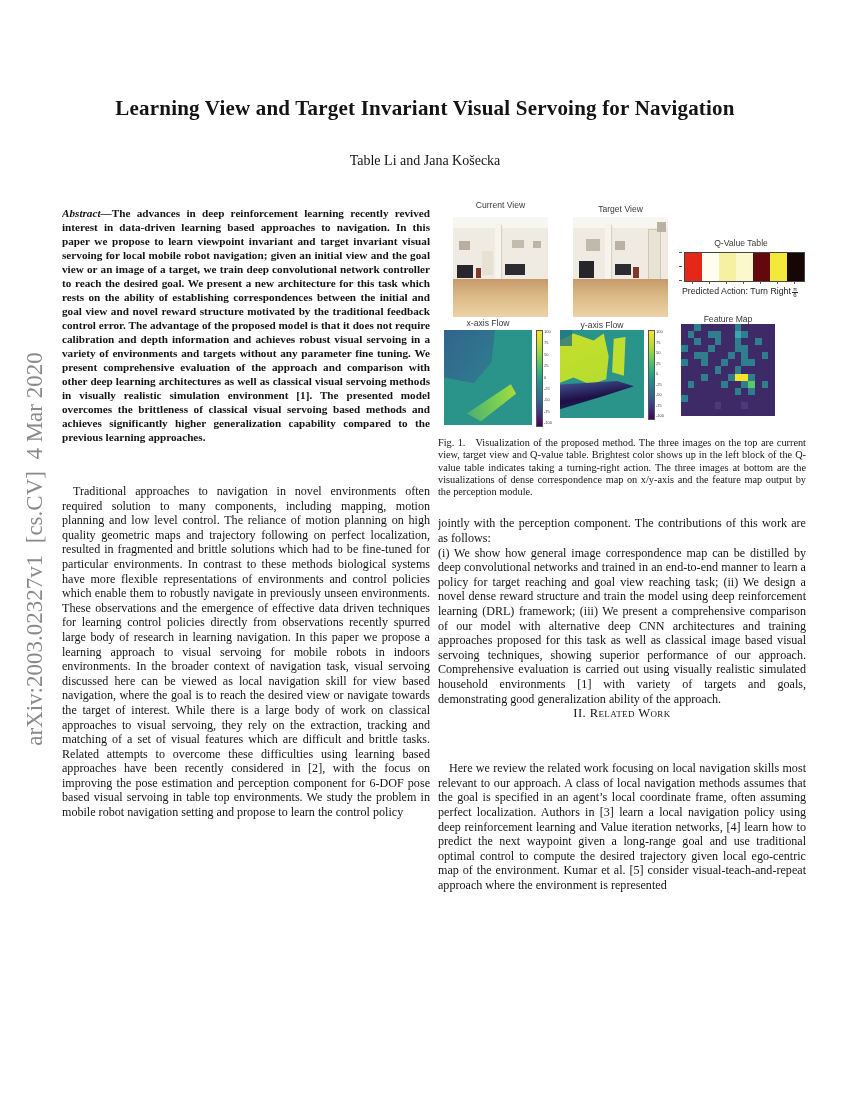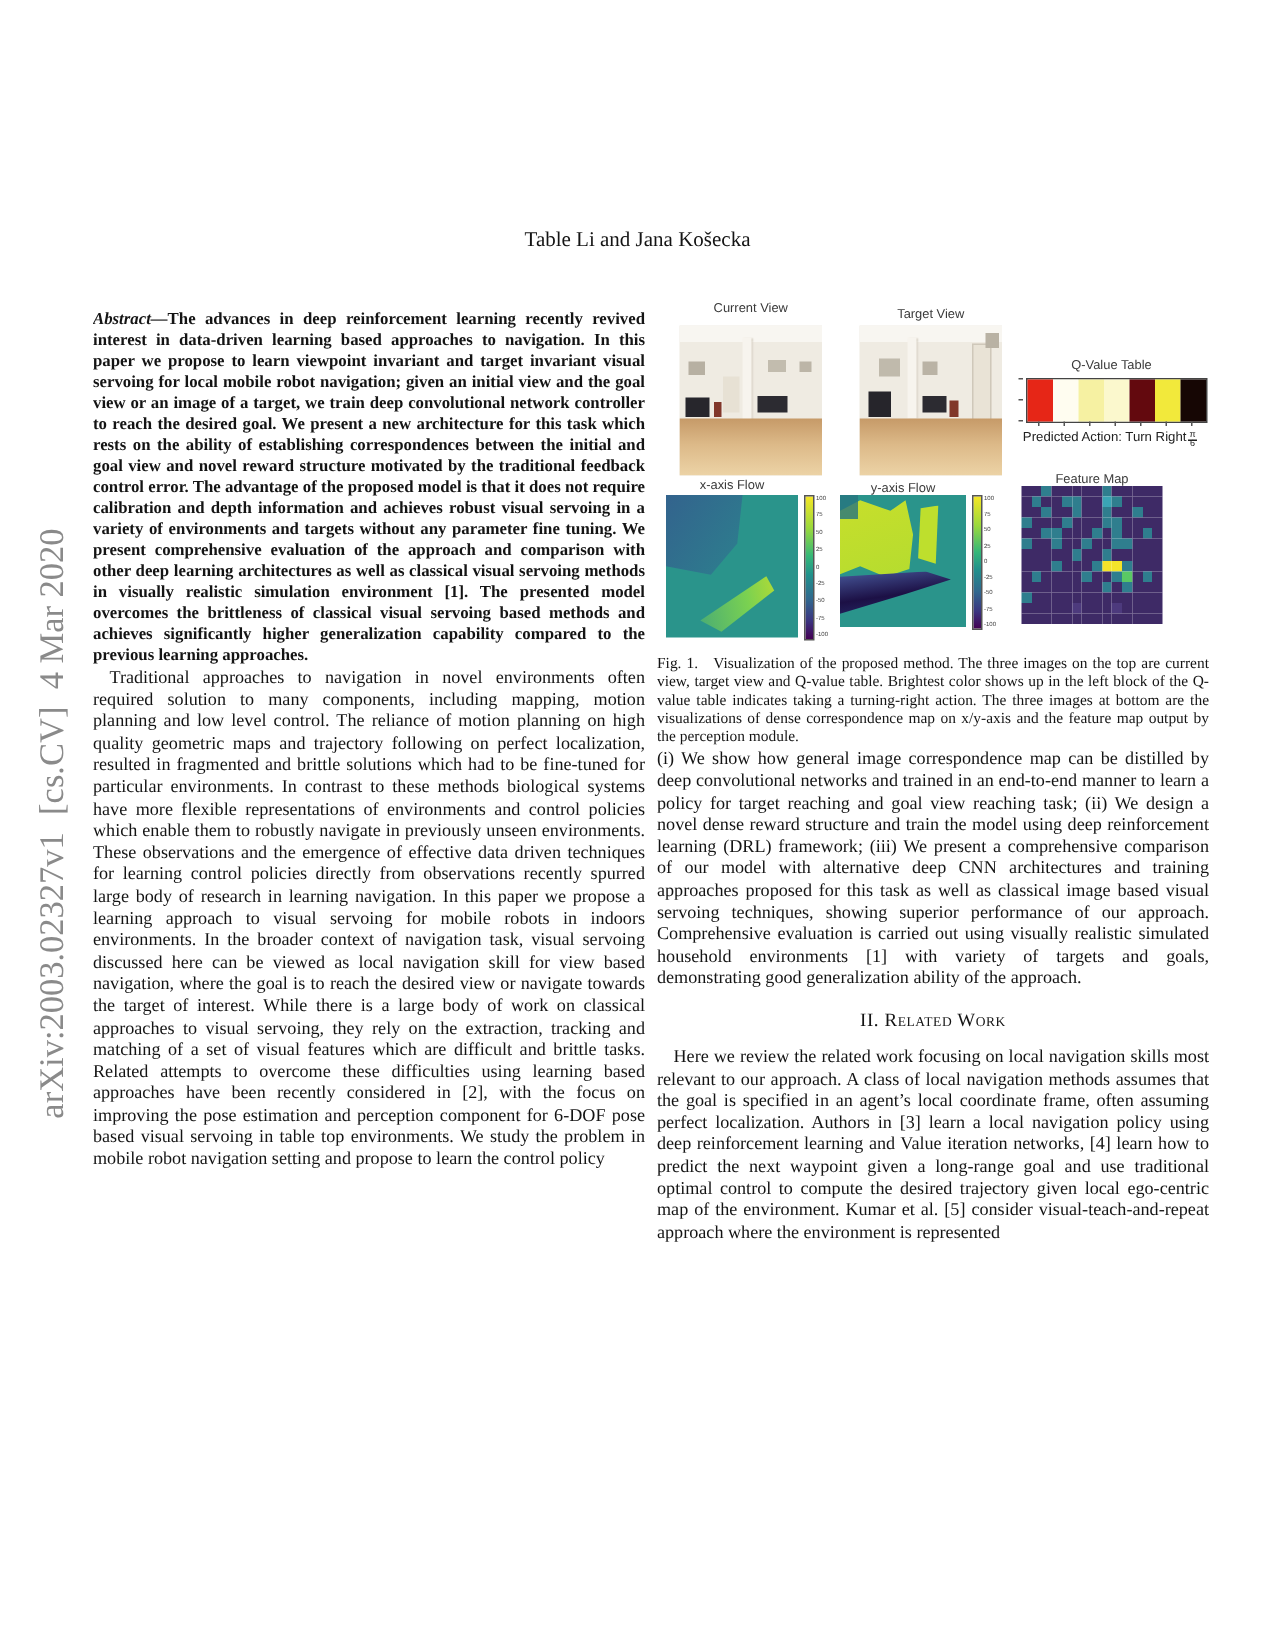--- a/index.html
+++ b/index.html
@@ -20,21 +20,21 @@
   .col{position:absolute;width:368px;text-align:justify;}
   .col-left{left:62px;top:200px;height:812px;overflow:hidden;}
   .col-right{left:438px;top:200px;height:845px;overflow:hidden;}
 
   .abstract{font-size:11.2px;font-weight:bold;line-height:14.0px;margin-top:6px;hyphens:auto;}
   .abstract .abs-label{font-style:italic;}
   .abstract .abs-lead{text-indent:10px;display:inline;}
   .sec-heading{text-align:center;font-variant:small-caps;font-size:12.6px;letter-spacing:.4px;
     margin:11px 0 9px 0;font-weight:normal;}
   p.body{font-size:12.1px;line-height:14.6px;margin:0;hyphens:auto;}
-  p.indent{text-indent:11px;}
+  p.indent{text-indent:11px;margin-top:40px;}
   .footnote{position:absolute;left:62px;top:1010px;width:368px;font-size:10.6px;line-height:13px;
     text-align:left;text-indent:9px;}
   .mono{font-family:"Liberation Mono",monospace;font-size:10.2px;letter-spacing:-.3px;}
 
   
   .figure{position:relative;height:234px;margin-top:0;}
   .fig-label{position:absolute;font-family:"Liberation Sans",sans-serif;font-size:8.6px;
     color:#3a3a3a;text-align:center;}
   .room{position:absolute;width:95px;height:100px;overflow:hidden;background:#efebe2;}
   .room .ceil{position:absolute;left:0;top:0;right:0;height:11%;background:#f8f6f1;}
@@ -60,20 +60,21 @@
   .fmap{position:absolute;display:grid;grid-template-columns:repeat(14,1fr);grid-auto-rows:1fr;}
   .caption{font-size:10.3px;line-height:12.3px;text-align:justify;margin-top:3px;hyphens:auto;}
 </style>
 </head>
 <body>
 
 <div class="page">
 
   <div class="arxiv-side">arXiv:2003.02327v1  [cs.CV]  4 Mar 2020</div>
 
+  <div class="title">Learning View and Target Invariant Visual Servoing for Navigation</div>
   <div class="authors">Table Li and Jana Košecka</div>
 
   <div class="col col-left">
     <div class="abstract"><span class="abs-lead"><span class="abs-label">Abstract—</span><span>The advances in deep reinforcement learning recently revived interest in data-driven learning based approaches to navigation. In this paper we propose to learn viewpoint invariant and target invariant visual servoing for local mobile robot navigation; given an initial view and the goal view or an image of a target, we train deep convolutional network controller to reach the desired goal. We present a new architecture for this task which rests on the ability of establishing correspondences between the initial and goal view and novel reward structure motivated by the traditional feedback control error. The advantage of the proposed model is that it does not require calibration and depth information and achieves robust visual servoing in a variety of environments and targets without any parameter fine tuning. We present comprehensive evaluation of the approach and comparison with other deep learning architectures as well as classical visual servoing methods in visually realistic simulation environment [1]. The presented model overcomes the brittleness of classical visual servoing based methods and achieves significantly higher generalization capability compared to the previous learning approaches.</span></span>
     </div>
     <p class="body indent">Traditional approaches to navigation in novel environments often required solution to many components, including mapping, motion planning and low level control. The reliance of motion planning on high quality geometric maps and trajectory following on perfect localization, resulted in fragmented and brittle solutions which had to be fine-tuned for particular environments. In contrast to these methods biological systems have more flexible representations of environments and control policies which enable them to robustly navigate in previously unseen environments. These observations and the emergence of effective data driven techniques for learning control policies directly from observations recently spurred large body of research in learning navigation. In this paper we propose a learning approach to visual servoing for mobile robots in indoors environments. In the broader context of navigation task, visual servoing discussed here can be viewed as local navigation skill for view based navigation, where the goal is to reach the desired view or navigate towards the target of interest. While there is a large body of work on classical approaches to visual servoing, they rely on the extraction, tracking and matching of a set of visual features which are difficult and brittle tasks. Related attempts to overcome these difficulties using learning based approaches have been recently considered in [2], with the focus on improving the pose estimation and perception component for 6-DOF pose based visual servoing in table top environments. We study the problem in mobile robot navigation setting and propose to learn the control policy</p>
   </div>
 
 
   <div class="col col-right">
@@ -362,19 +363,20 @@
           <div style="background: rgb(62, 42, 102);"></div>
           <div style="background: rgb(62, 42, 102);"></div>
           <div style="background: rgb(62, 42, 102);"></div>
           <div style="background: rgb(62, 42, 102);"></div>
         </div>
     </div>
 
     <div class="caption"><span>Fig. 1.</span>&nbsp;&nbsp;&nbsp;<span>Visualization of the proposed method. The three images on the top are current view, target view and Q-value table. Brightest color shows up in the left block of the Q-value table indicates taking a turning-right action. The three images at bottom are the visualizations of dense correspondence map on x/y-axis and the feature map output by the perception module.</span>
     </div>
 
+    <p class="body" style="margin-top:18px;">jointly with the perception component. The contributions of this work are as follows:</p>
     <p class="body">(i) We show how general image correspondence map can be distilled by deep convolutional networks and trained in an end-to-end manner to learn a policy for target reaching and goal view reaching task; (ii) We design a novel dense reward structure and train the model using deep reinforcement learning (DRL) framework; (iii) We present a comprehensive comparison of our model with alternative deep CNN architectures and training approaches proposed for this task as well as classical image based visual servoing techniques, showing superior performance of our approach. Comprehensive evaluation is carried out using visually realistic simulated household environments [1] with variety of targets and goals, demonstrating good generalization ability of the approach.</p>
 
-    <div class="sec-heading" style="margin-top:14px;text-align:center;">II. Related Work</div>
+    <div class="sec-heading" style="margin-top:0;text-align:center;">II. Related Work</div>
     <p class="body indent">Here we review the related work focusing on local navigation skills most relevant to our approach. A class of local navigation methods assumes that the goal is specified in an agent’s local coordinate frame, often assuming perfect localization. Authors in [3] learn a local navigation policy using deep reinforcement learning and Value iteration networks, [4] learn how to predict the next waypoint given a long-range goal and use traditional optimal control to compute the desired trajectory given local ego-centric map of the environment. Kumar et al. [5] consider visual-teach-and-repeat approach where the environment is represented</p>
   </div>
 
 </div>
 
 </body></html>

